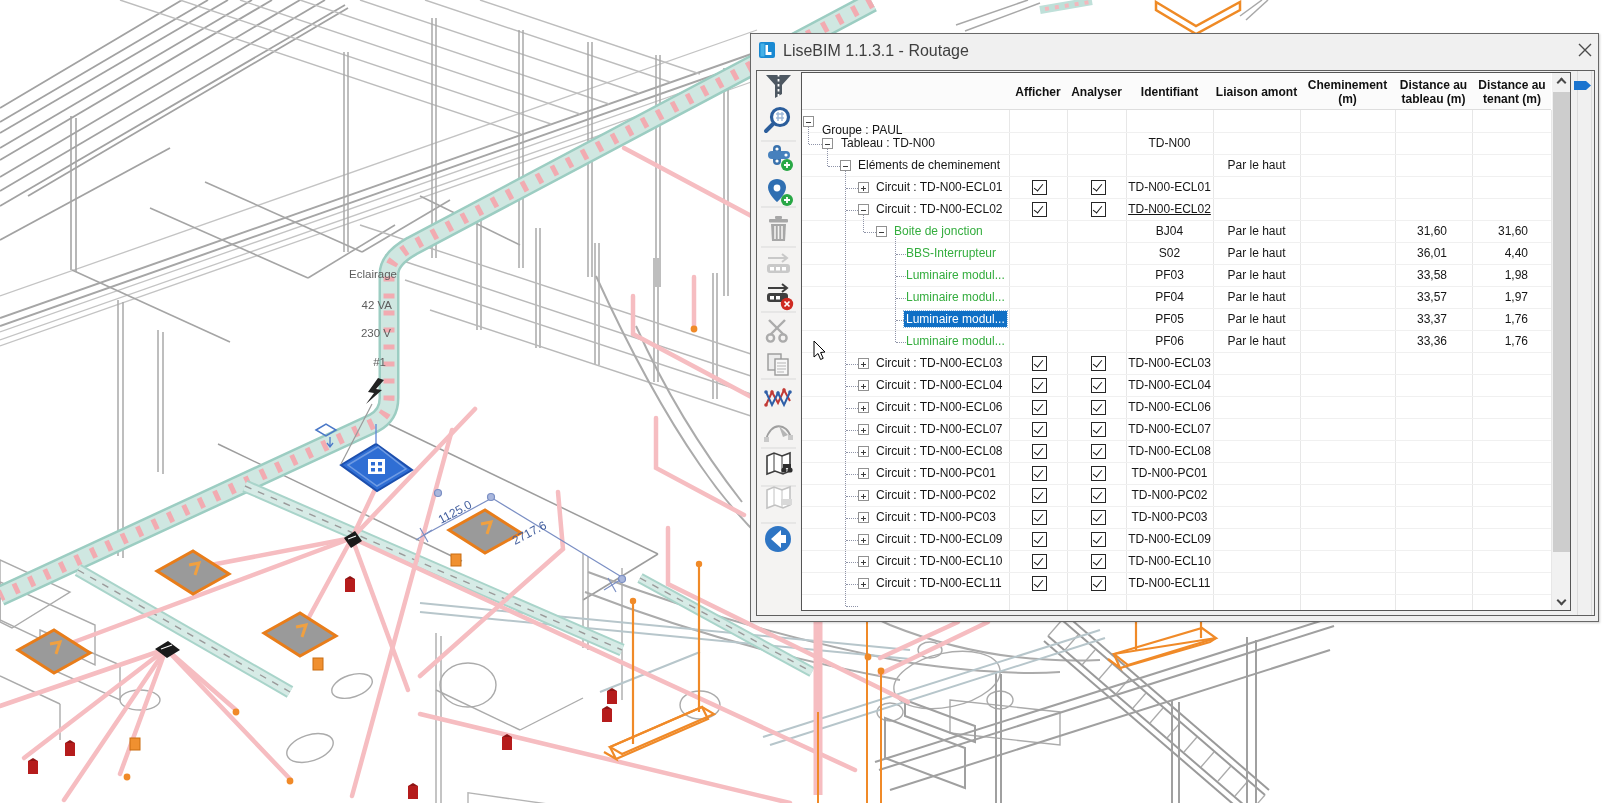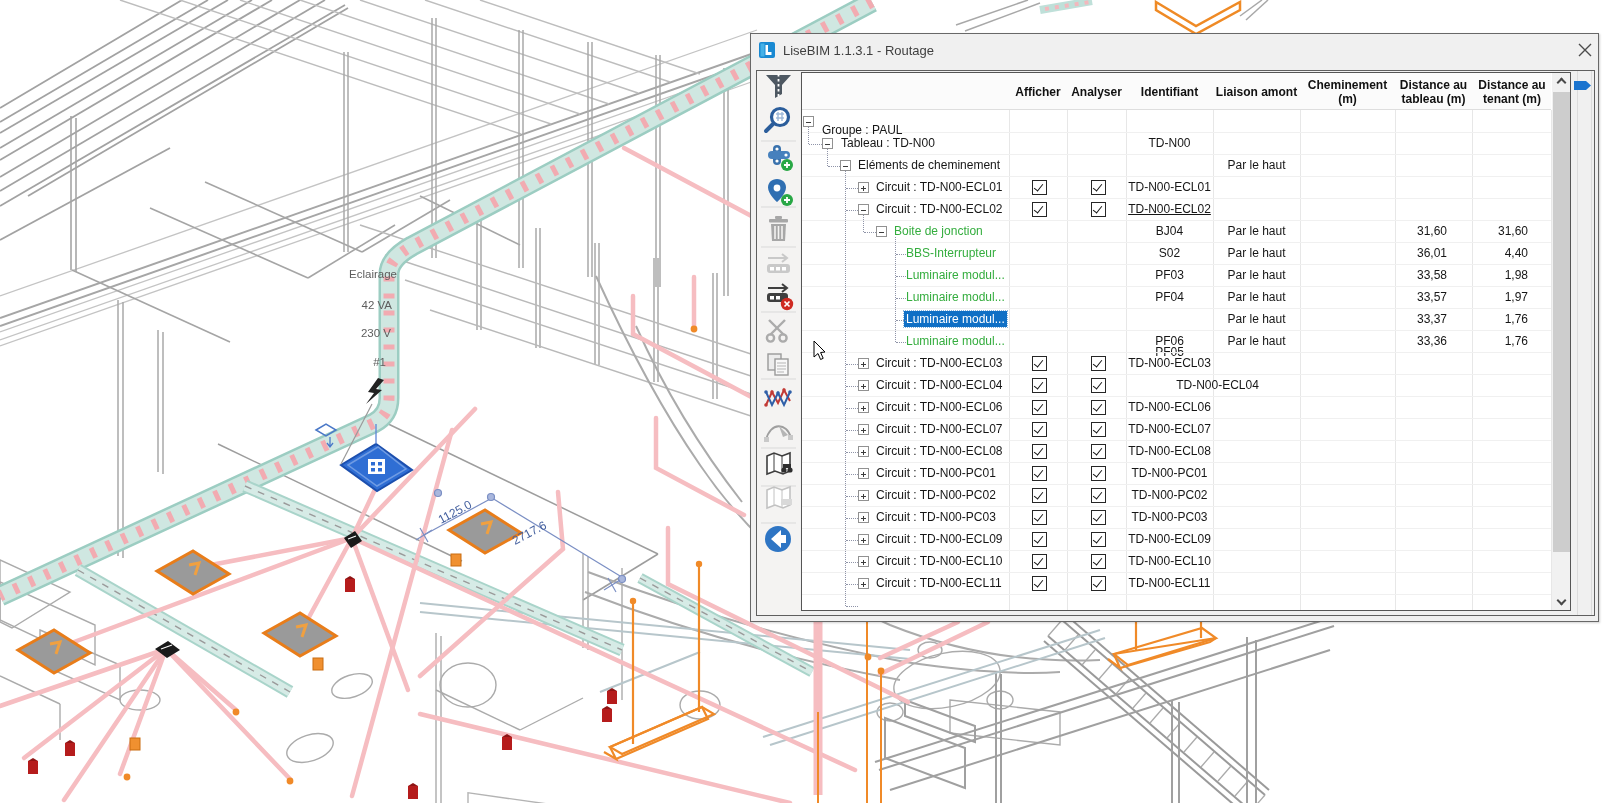--- a/index.html
+++ b/index.html
@@ -2,21 +2,21 @@
 <html><head><meta charset="utf-8"><style>
 html,body{margin:0;padding:0;}
 body{width:1603px;height:803px;overflow:hidden;background:#fff;
  font-family:"Liberation Sans",sans-serif;position:relative;}
 #bg{position:absolute;left:0;top:0;}
 #dlg{position:absolute;left:750px;top:33px;width:849px;height:589px;
  background:#f0f0f0;border:1px solid #686868;box-sizing:border-box;
  box-shadow:1px 1px 2px rgba(0,0,0,.18);}
 #dlg *{box-sizing:border-box;}
 .titletxt{position:absolute;left:32px;top:0;height:34px;line-height:34px;
- font-size:13px;color:#3f3f3f;}
+ font-size:16px;color:#3f3f3f;}
 #appicon{position:absolute;left:8px;top:8px;width:16px;height:16px;}
 #closex{position:absolute;left:826px;top:8px;width:16px;height:16px;}
 #outer{position:absolute;left:5px;top:36px;width:839px;height:546px;
  border:1px solid #5f5f5f;background:#f0f0f0;}
 #tbar{position:absolute;left:6px;top:37px;width:43px;height:544px;background:#f4f3f2;}
 #tbl{position:absolute;left:50px;top:38px;width:770px;height:539px;
  border:1px solid #555;background:#fff;overflow:hidden;}
 #split{position:absolute;left:826px;top:37px;width:15px;height:544px;
  background:#f0f0f0;border-left:1px solid #dcdcdc;border-right:1px solid #dcdcdc;}
 #flag{position:absolute;left:822px;top:46px;width:19px;height:11px;}
@@ -564,21 +564,21 @@
         </div>
         <div class="row">
           <div class="cell grn" style="left:104px;">Luminaire modul...</div>
           <div class="cell ctr" style="left:324px;width:87px;">PF04</div>
           <div class="cell ctr" style="left:411px;width:87px;">Par le haut</div>
           <div class="cell rgt" style="left:593px;width:52px;">33,57</div>
           <div class="cell rgt" style="left:670px;width:56px;">1,97</div>
         </div>
         <div class="row">
           <div class="cell" style="left:104px;"><span class="sel">Luminaire modul...</span></div>
-          <div class="cell ctr" style="left:324px;width:87px;margin-top:33px;">PF05</div>
+          <div class="cell ctr" style="left:324px;width:87px;">PF05</div>
           <div class="cell ctr" style="left:411px;width:87px;">Par le haut</div>
           <div class="cell rgt" style="left:593px;width:52px;">33,37</div>
           <div class="cell rgt" style="left:670px;width:56px;">1,76</div>
         </div>
         <div class="row">
           <div class="cell grn" style="left:104px;">Luminaire modul...</div>
           <div class="cell ctr" style="left:324px;width:87px;">PF06</div>
           <div class="cell ctr" style="left:411px;width:87px;">Par le haut</div>
           <div class="cell rgt" style="left:593px;width:52px;">33,36</div>
           <div class="cell rgt" style="left:670px;width:56px;">1,76</div>
@@ -588,21 +588,21 @@
           <div class="cell" style="left:74px;text-align:center;">Circuit : TD-N00-ECL03</div>
           <span class="cb" style="left:230px;"></span>
           <span class="cb" style="left:289px;"></span>
           <div class="cell ctr" style="left:324px;width:87px;">TD-N00-ECL03</div>
         </div>
         <div class="row">
           <span class="exp plus" style="left:56px;"></span>
           <div class="cell" style="left:74px;">Circuit : TD-N00-ECL04</div>
           <span class="cb" style="left:230px;"></span>
           <span class="cb" style="left:289px;"></span>
-          <div class="cell ctr" style="left:324px;width:87px;margin-left:48px;">TD-N00-ECL04</div>
+          <div class="cell ctr" style="left:324px;width:87px;">TD-N00-ECL04</div>
         </div>
         <div class="row">
           <span class="exp plus" style="left:56px;"></span>
           <div class="cell" style="left:74px;">Circuit : TD-N00-ECL06</div>
           <span class="cb" style="left:230px;"></span>
           <span class="cb" style="left:289px;"></span>
           <div class="cell ctr" style="left:324px;width:87px;">TD-N00-ECL06</div>
         </div>
         <div class="row">
           <span class="exp plus" style="left:56px;"></span>

